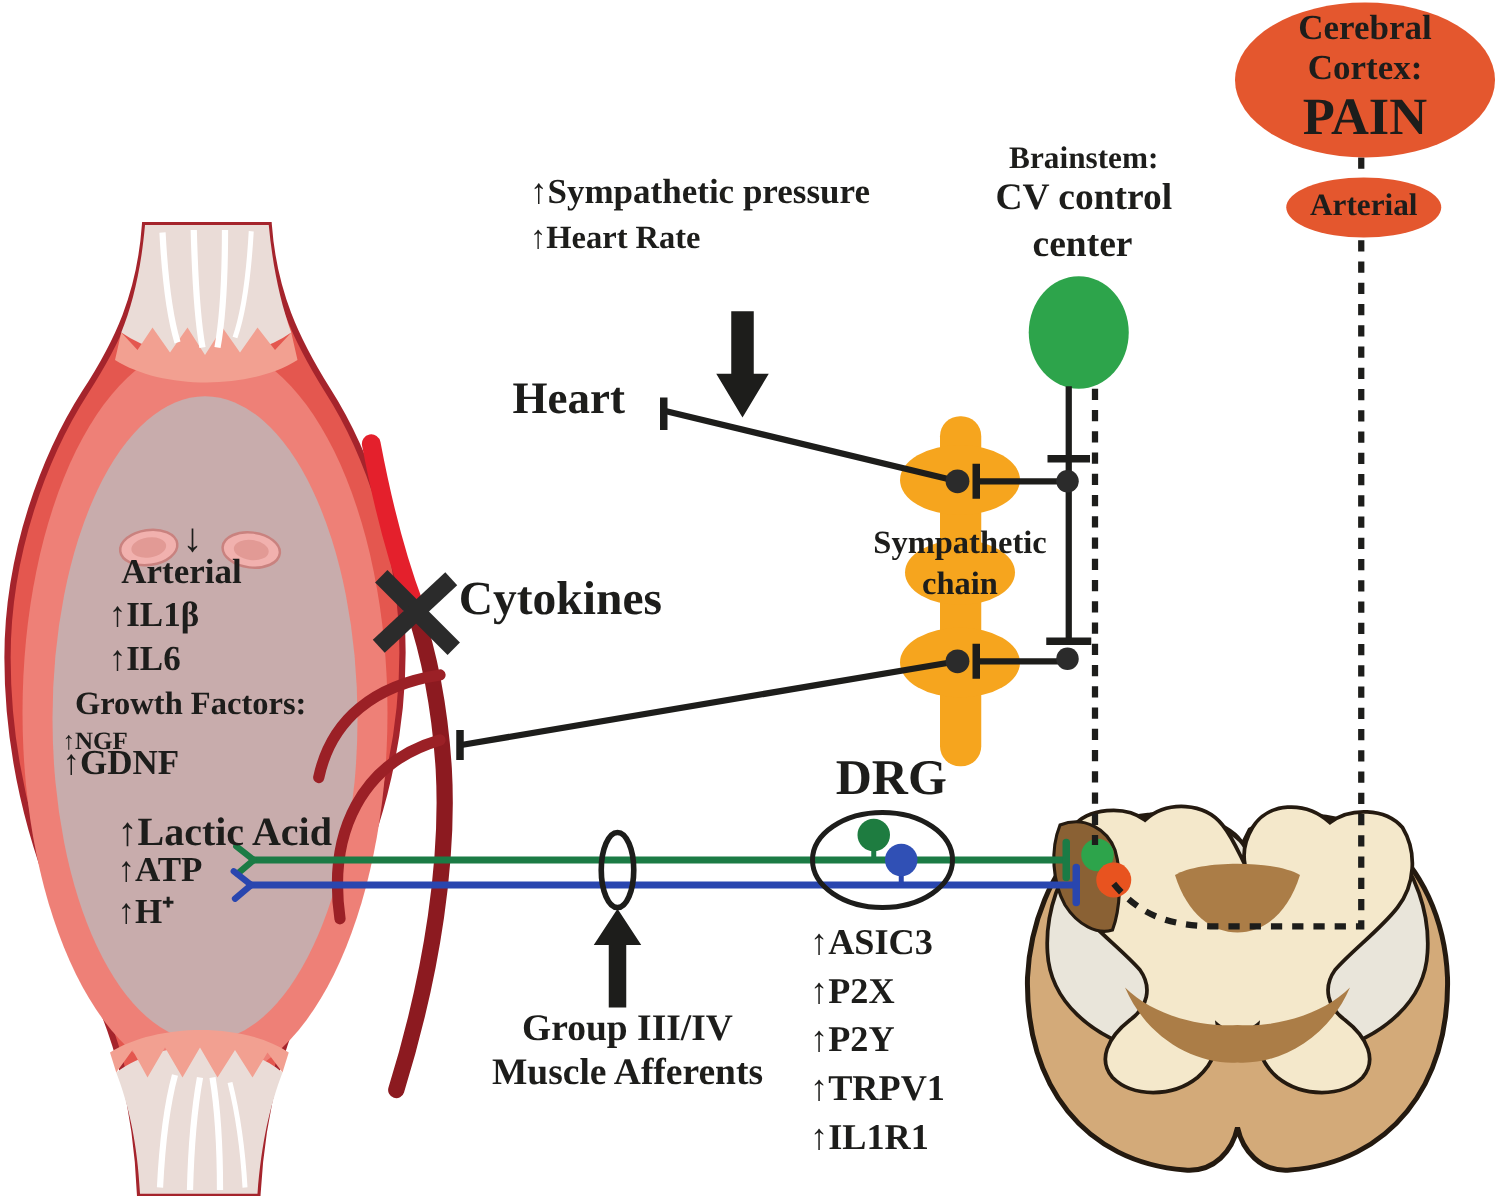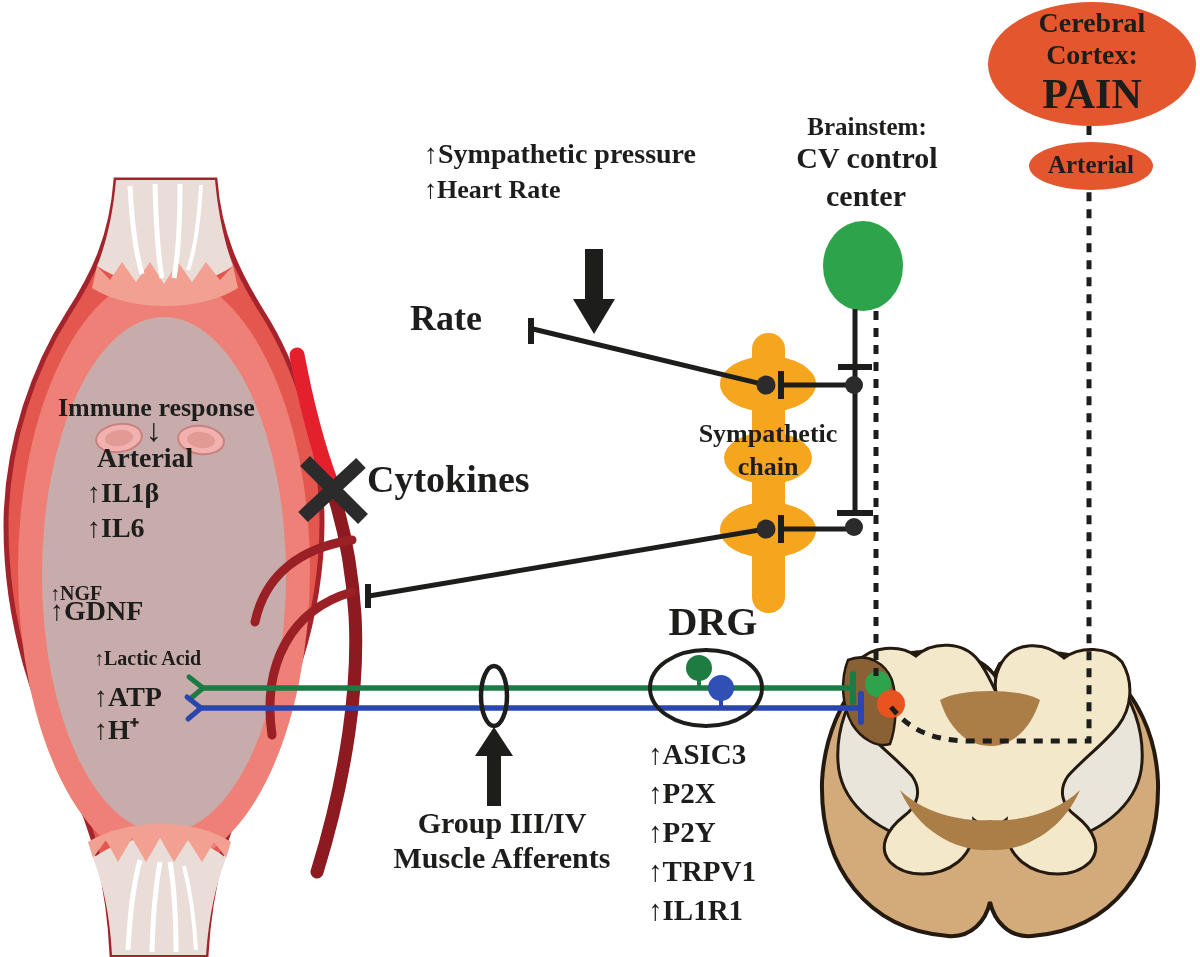--- a/index.html
+++ b/index.html
@@ -159,39 +159,39 @@
   <polygon fill="#1d1d1b" points="585,249 603,249 603,299 615,299 594,334 573,299 585,299"></polygon>
   <polygon fill="#1d1d1b" points="487,806 501,806 501,756 513,756 494,727 475,756 487,756"></polygon>
 
   <ellipse cx="1092" cy="64" rx="104" ry="62" fill="#e4572e"></ellipse>
   <ellipse cx="1091" cy="166" rx="62" ry="24" fill="#e4572e"></ellipse>
 </svg>
 
 <div class="lbl" style="left:424px;top:139px;font-size:28px">↑Sympathetic pressure</div>
 <div class="lbl" style="left:424px;top:176px;font-size:26px">↑Heart Rate</div>
 
-<div class="lbl" style="left:410px;top:299px;font-size:36px">Rate</div>
+<div class="lbl" style="left:410px;top:299px;font-size:36px">Heart</div>
 
 <div class="lbl c" style="left:867px;top:113px;font-size:25px">Brainstem:</div>
 <div class="lbl c" style="left:867px;top:142px;font-size:30px">CV control</div>
 <div class="lbl c" style="left:866px;top:180px;font-size:30px">center</div>
 
 <div class="lbl c" style="left:768px;top:420px;font-size:26px">Sympathetic</div>
 <div class="lbl c" style="left:768px;top:453px;font-size:26px">chain</div>
 
 <div class="lbl" style="left:367px;top:459px;font-size:38px">Cytokines</div>
 
-<div class="lbl" style="left:58px;top:394px;font-size:26px">Immune response</div>
 <div class="lbl" style="left:146px;top:413px;font-size:32px">↓</div>
 <div class="lbl" style="left:97px;top:443px;font-size:28px">Arterial</div>
 <div class="lbl" style="left:87px;top:478px;font-size:28px">↑IL1β</div>
 <div class="lbl" style="left:87px;top:513px;font-size:28px">↑IL6</div>
+<div class="lbl" style="left:60px;top:549px;font-size:26px">Growth Factors:</div>
 <div class="lbl" style="left:50px;top:583px;font-size:20px">↑NGF</div>
 <div class="lbl" style="left:50px;top:596px;font-size:28px">↑GDNF</div>
-<div class="lbl" style="left:94px;top:648px;font-size:20px">↑Lactic Acid</div>
+<div class="lbl" style="left:94px;top:648px;font-size:32px">↑Lactic Acid</div>
 <div class="lbl" style="left:94px;top:682px;font-size:28px">↑ATP</div>
 <div class="lbl" style="left:94px;top:715px;font-size:28px">↑H⁺</div>
 
 <div class="lbl c" style="left:713px;top:600px;font-size:40px">DRG</div>
 
 <div class="lbl" style="left:648px;top:739px;font-size:29px">↑ASIC3</div>
 <div class="lbl" style="left:648px;top:778px;font-size:29px">↑P2X</div>
 <div class="lbl" style="left:648px;top:817px;font-size:29px">↑P2Y</div>
 <div class="lbl" style="left:648px;top:856px;font-size:29px">↑TRPV1</div>
 <div class="lbl" style="left:648px;top:895px;font-size:29px">↑IL1R1</div>

